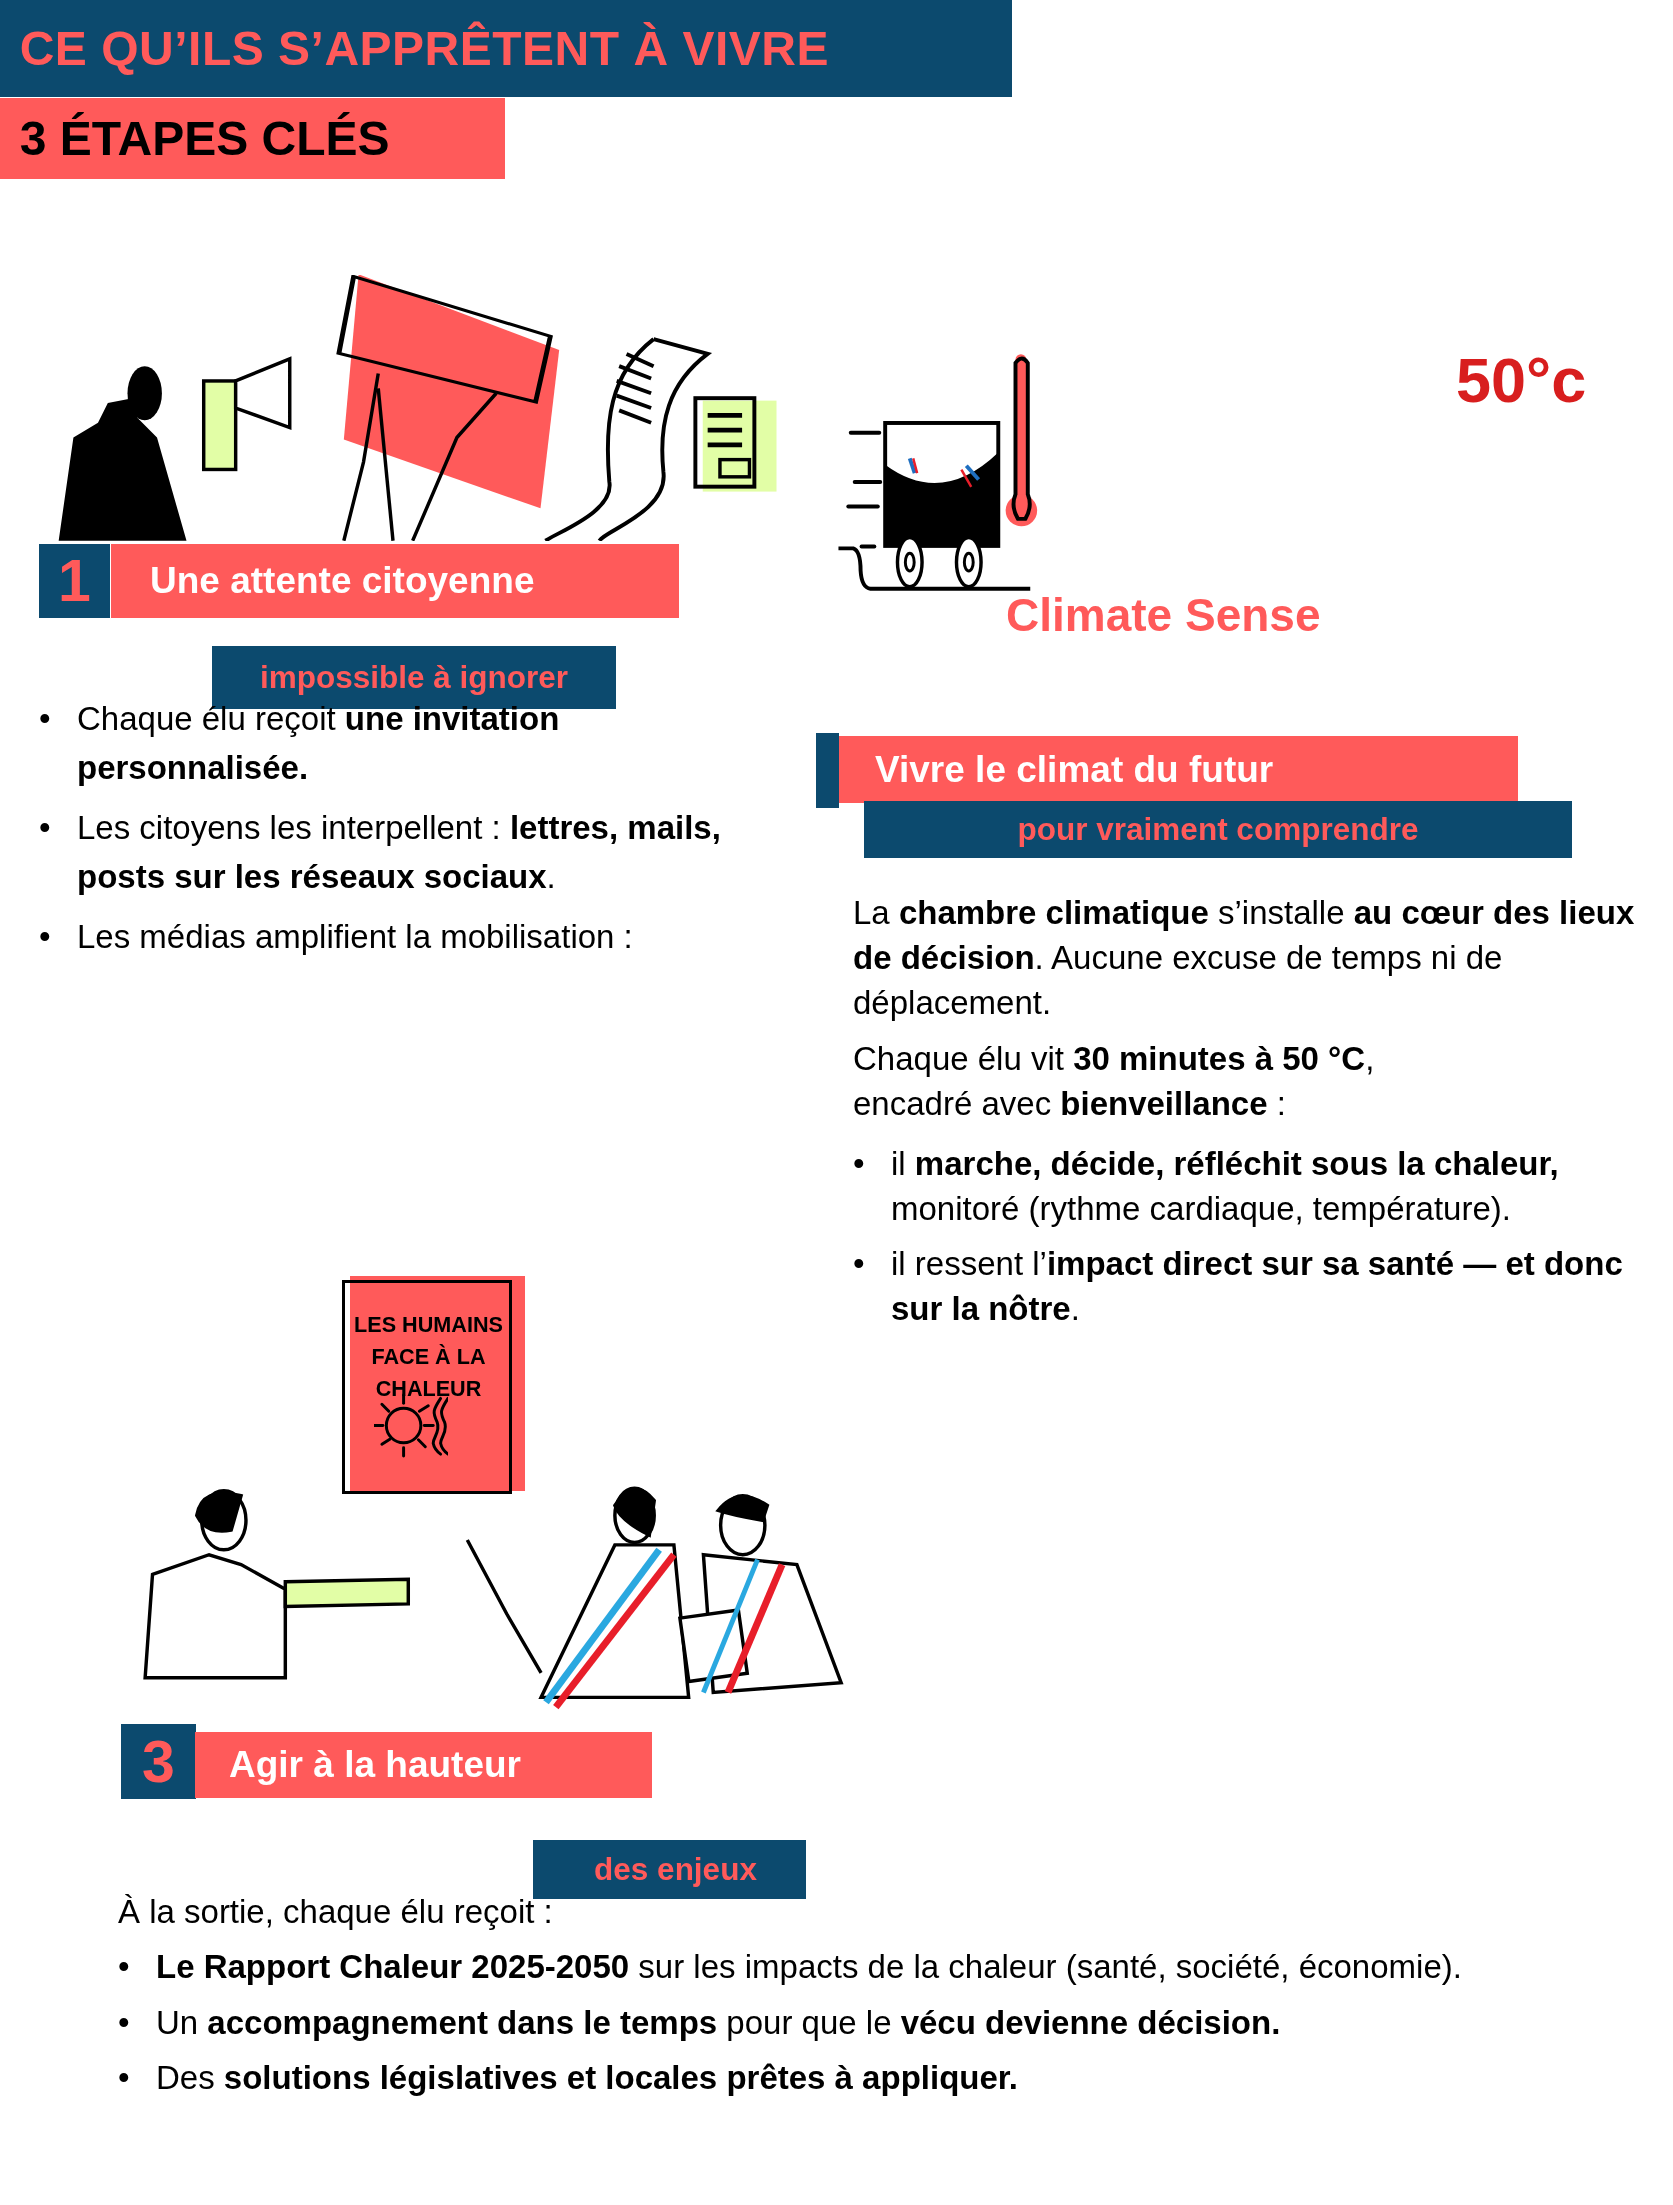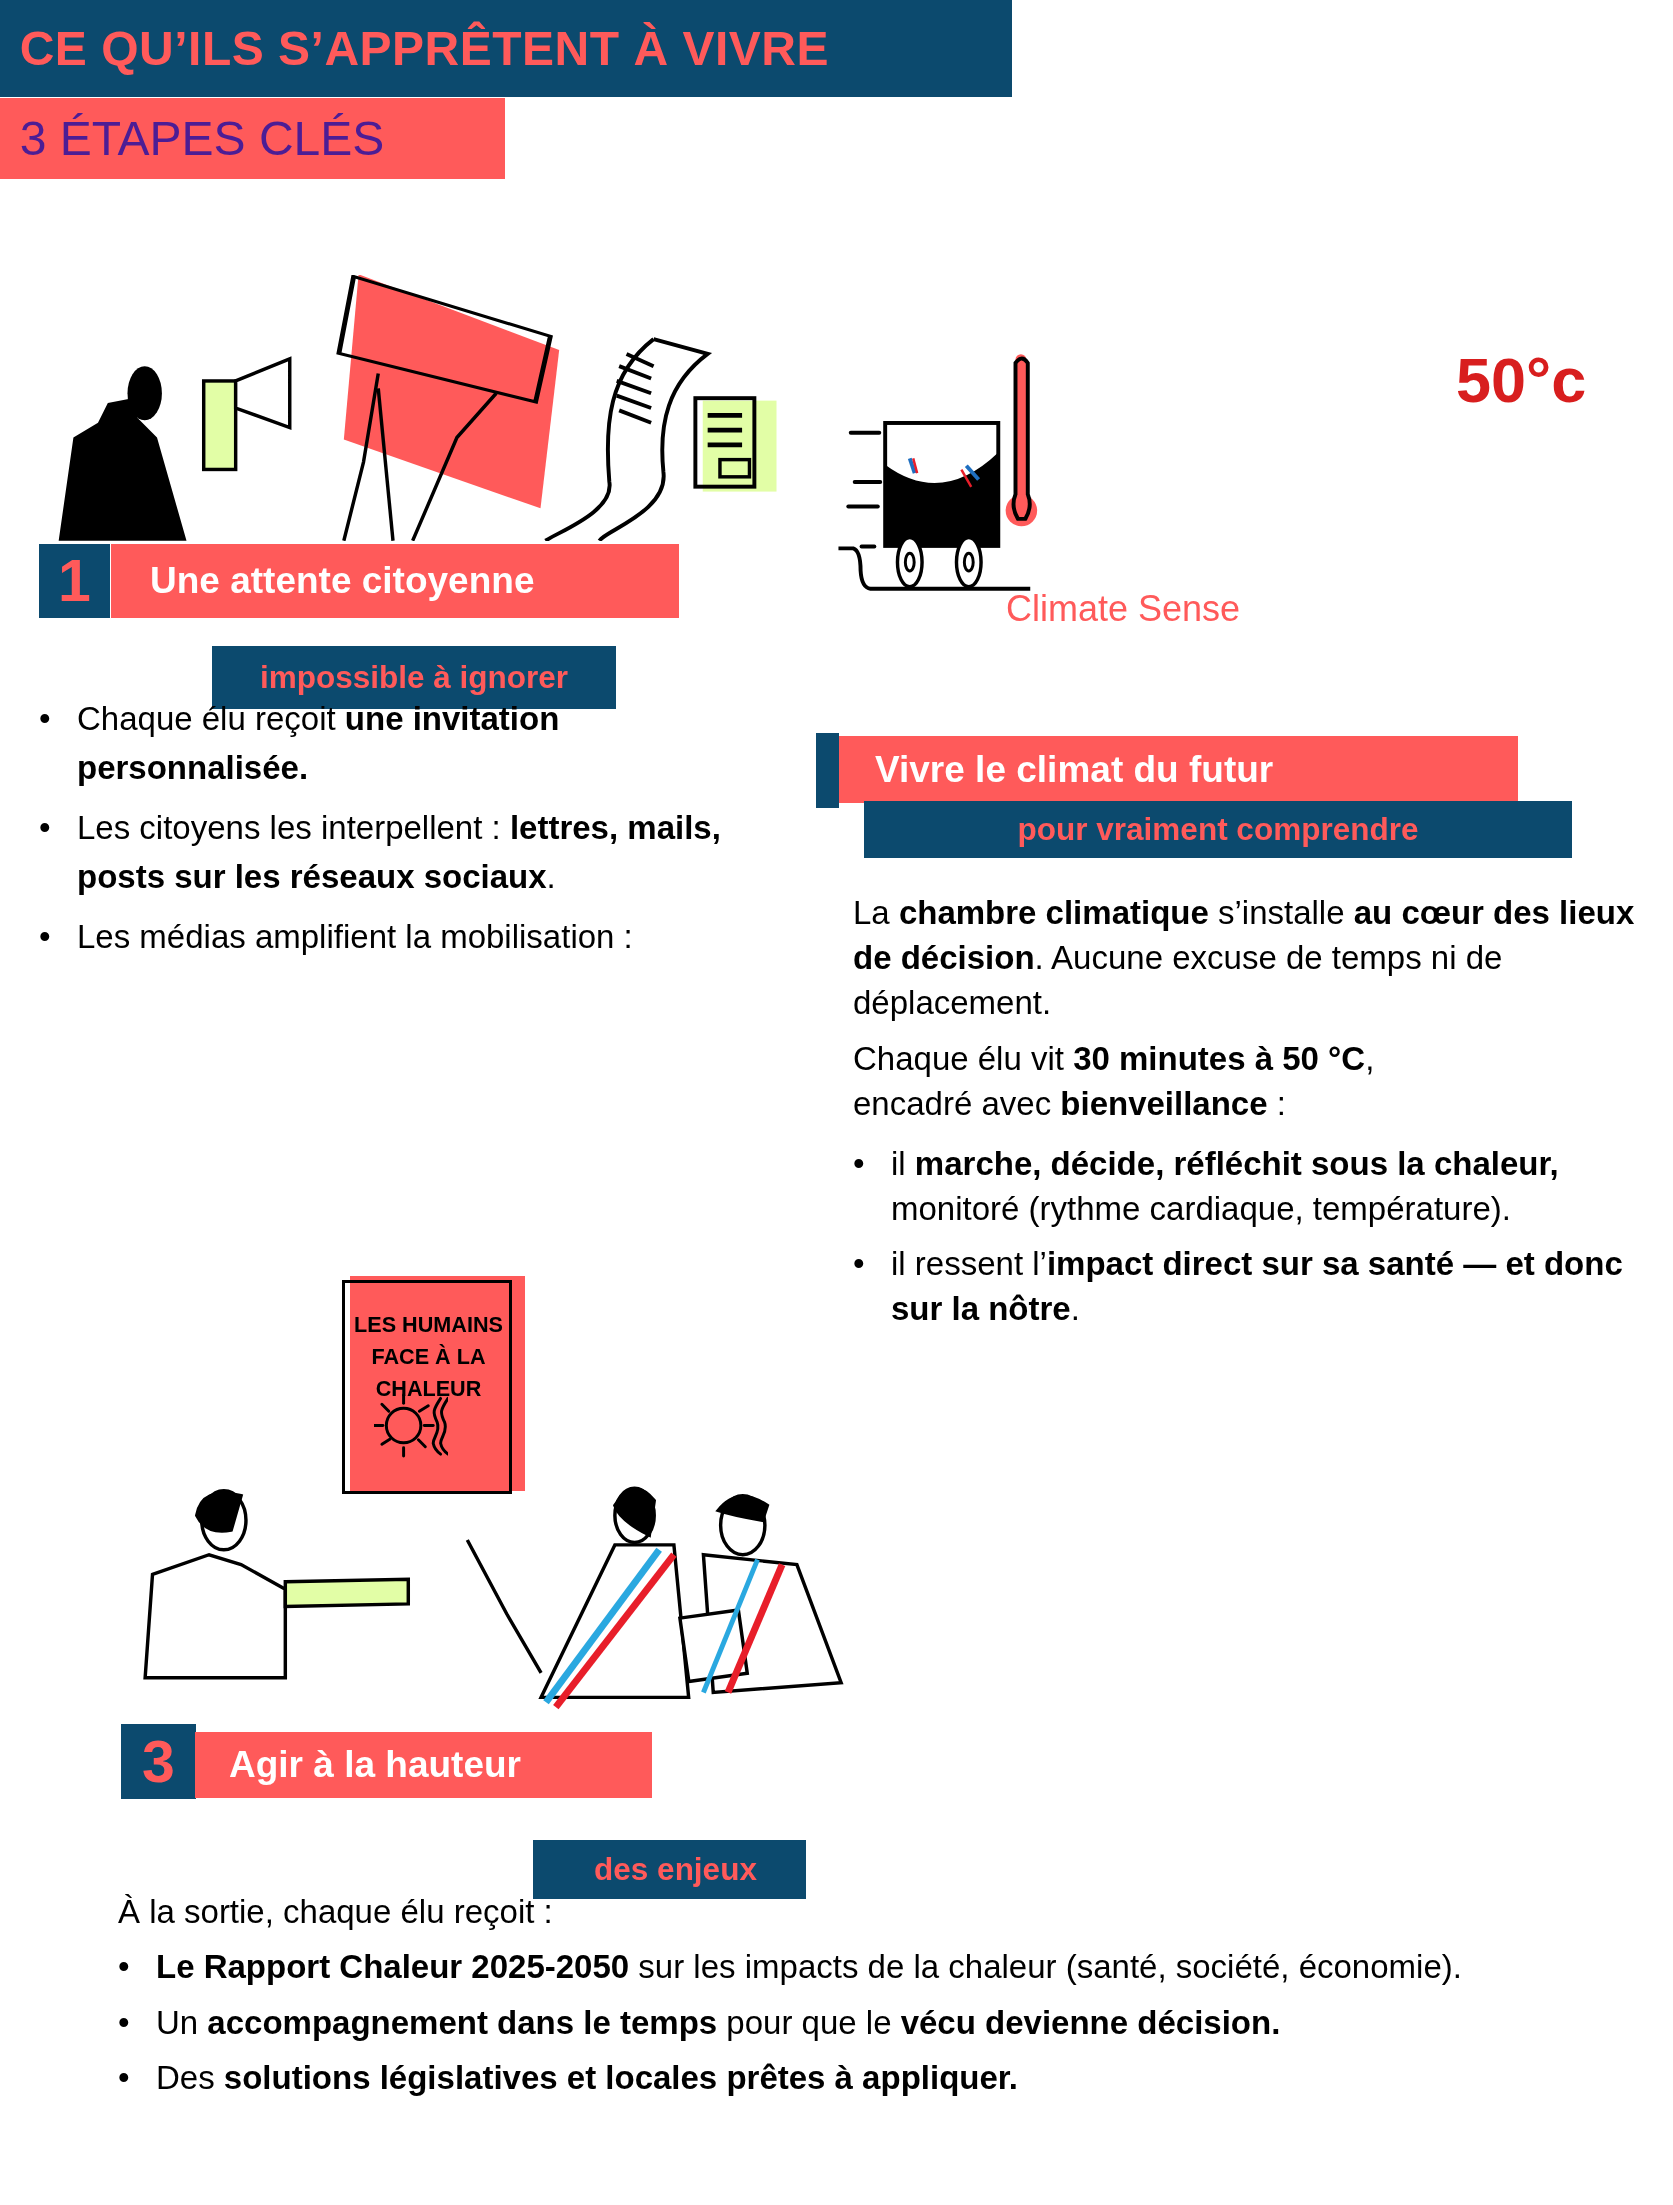--- a/index.html
+++ b/index.html
@@ -3,37 +3,37 @@
 <meta charset="utf-8">
 <style>
   html, body { margin: 0; padding: 0; background: #ffffff; }
   body { width: 1674px; height: 2205px; position: relative; overflow: hidden;
          font-family: "Liberation Sans", "DejaVu Sans", sans-serif; color: #000; }
   .abs { position: absolute; }
   .lime { background: #0c4a6e; }
   .coral { background: #ff5a5a; }
   .banner-title { font-weight: 900; color: #ff5a5a; font-size: 48px; letter-spacing: 0.5px;
                   display: flex; align-items: center; padding-left: 19.7px; box-sizing: border-box; white-space: nowrap; }
-  .banner-sub { font-weight: 400; color: #4c1d95; font-size: 48px; display: flex; align-items: center;
+  .banner-sub { font-weight: 700; color: #000000; font-size: 48px; display: flex; align-items: center;
                 padding-left: 19.7px; box-sizing: border-box; white-space: nowrap; }
   .stepnum { font-weight: 900; color: #ff5a5a; font-size: 59px; display: flex; align-items: center;
              justify-content: center; }
   .steptitle { font-weight: 900; color: #fff; font-size: 37px; display: flex; align-items: center;
                padding-left: 34px; box-sizing: border-box; white-space: nowrap; }
   .stepsub { font-weight: 900; color: #ff5a5a; font-size: 31.5px; display: flex; align-items: center;
              justify-content: center; white-space: nowrap; }
   .body-text { font-size: 33px; line-height: 49px; }
   .body-text b { font-weight: 700; }
   ul.bul { list-style: none; margin: 0; padding: 0; }
   ul.bul li { position: relative; padding-left: 38px; margin-bottom: 10.8px; }
   ul.bul li::before { content: "•"; position: absolute; left: 0; top: 0; }
   p.par { margin: 0 0 10.8px 0; }
   .poster-text { font-weight: 900; font-size: 21.6px; text-align: center; line-height: 32px; }
   .temp { font-weight: 900; color: #d81e1e; font-size: 63px; }
-  .cs-label { font-weight: 400; color: #ff5a5a; font-size: 36px; }
+  .cs-label { font-weight: 700; color: #ff5a5a; font-size: 46px; }
 </style>
 </head>
 <body>
 
 <div class="abs lime banner-title" style="left:0; top:0; width:1012px; height:97px;">
   <span>CE QU’ILS S’APPRÊTENT À VIVRE</span>
 </div>
 <div class="abs coral banner-sub" style="left:0; top:98px; width:505px; height:81px;">
   <span>3 ÉTAPES CLÉS</span>
 </div>

